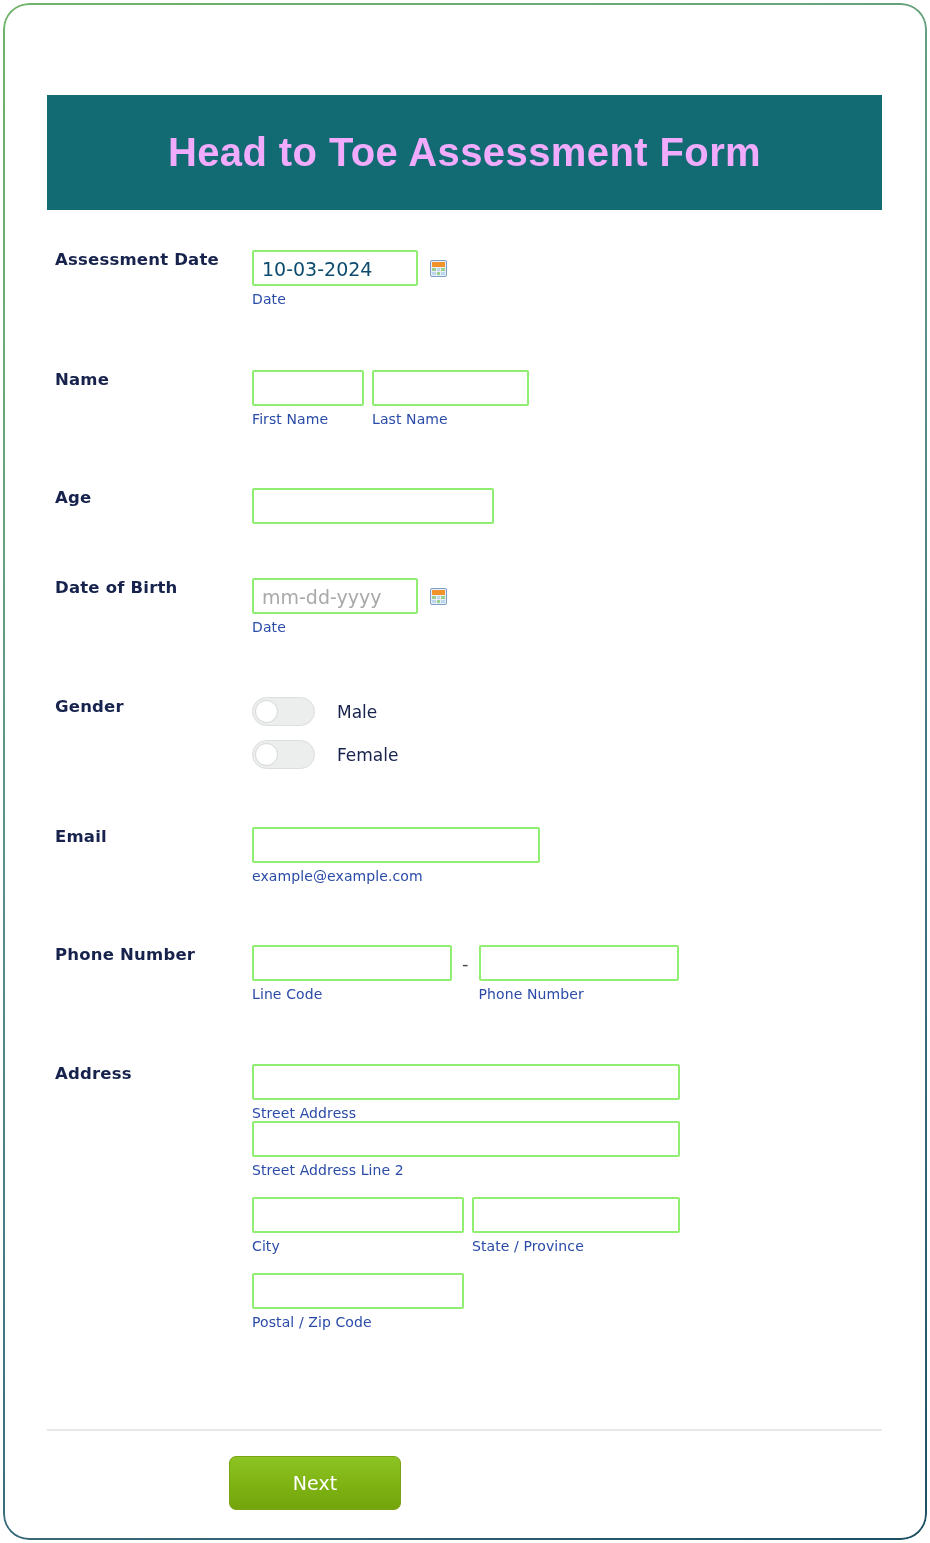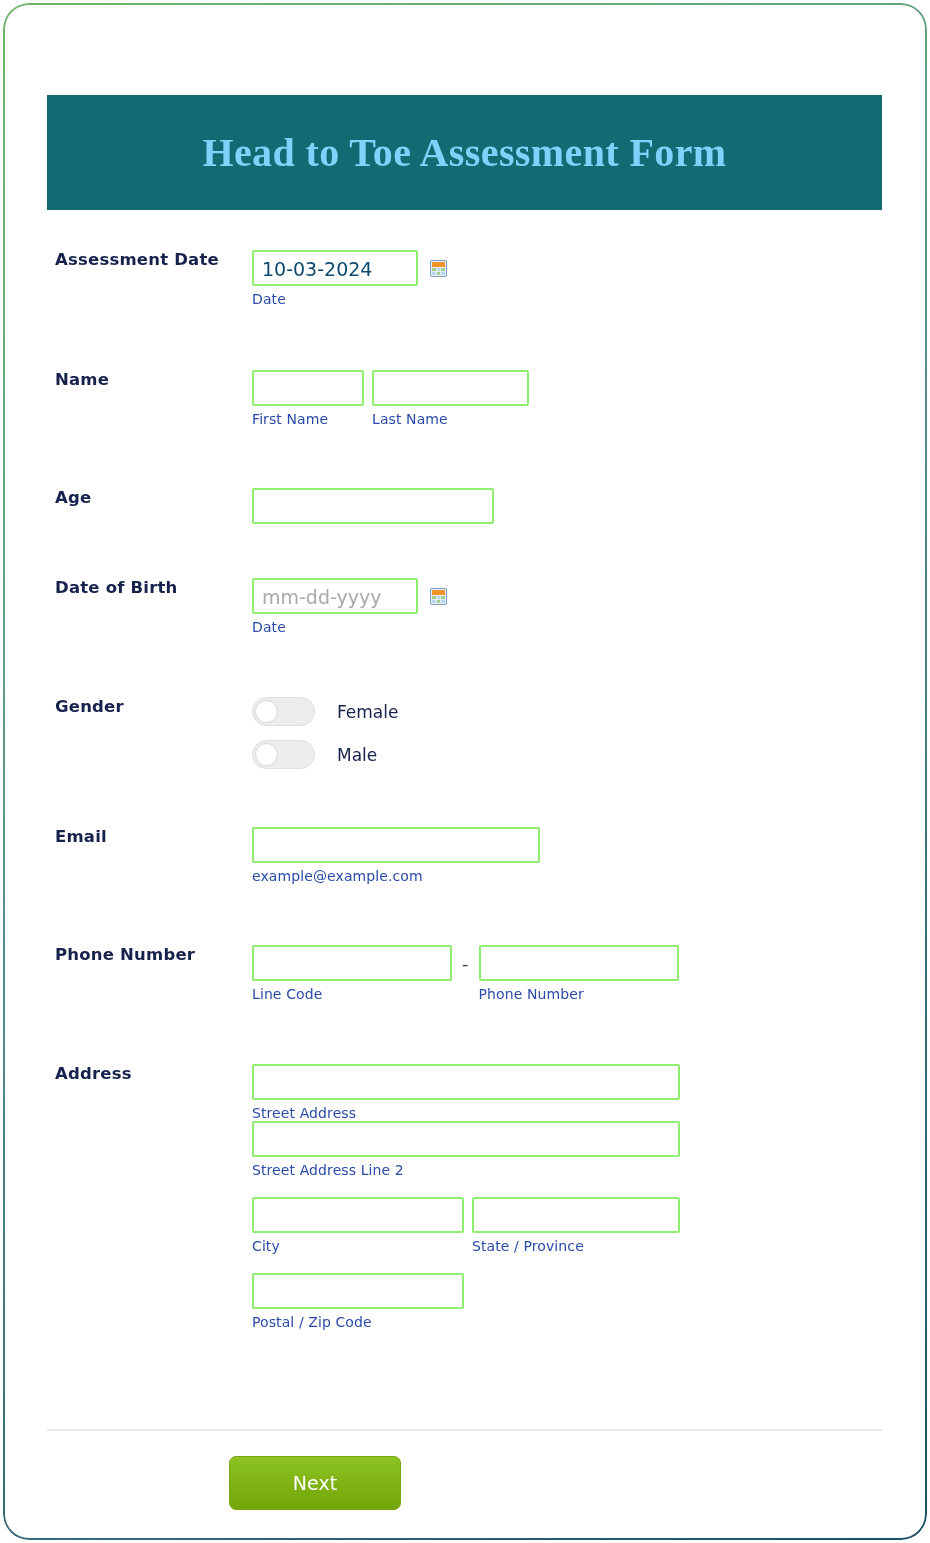--- a/index.html
+++ b/index.html
@@ -52,25 +52,25 @@
     top: 95px;
     width: 835px;
     height: 115px;
     background: #126b72;
     display: flex;
     align-items: center;
     justify-content: center;
   }
   .form-header h1 {
     margin: 0;
-    color: #7dd3fc;
+    color: #f0abfc;
     font-size: 40px;
     font-weight: bold;
     letter-spacing: 0.4px;
-    font-family: Liberation Serif, serif;
+    font-family: Liberation Sans, sans-serif;
   }
 
   
   .field-row {
     position: absolute;
     left: 55px;
     width: 830px;
   }
   .field-label {
     position: absolute;
@@ -281,27 +281,27 @@
       </div>
     </div>
 
     <div class="field-row" style="top:697px;">
       <div class="field-label">Gender</div>
       <div class="field-body">
         <div class="toggle-row">
           <div class="toggle">
             <div class="knob"></div>
           </div>
-          <span class="toggle-label">Female</span>
+          <span class="toggle-label">Male</span>
         </div>
         <div class="toggle-row">
           <div class="toggle">
             <div class="knob"></div>
           </div>
-          <span class="toggle-label">Male</span>
+          <span class="toggle-label">Female</span>
         </div>
       </div>
     </div>
 
     <div class="field-row" style="top:827px;">
       <div class="field-label">Email</div>
       <div class="field-body">
         <div class="col">
           <input class="inp" style="width: 288px;" type="text" value="">
           <span class="sub">example@example.com</span>

